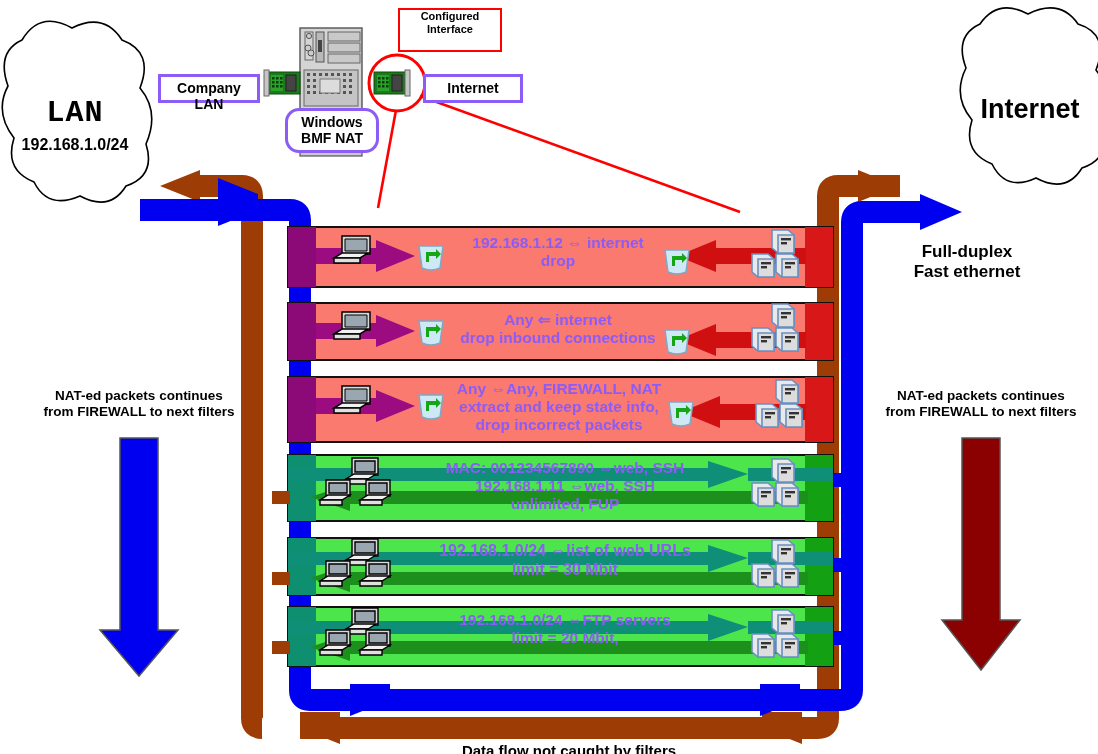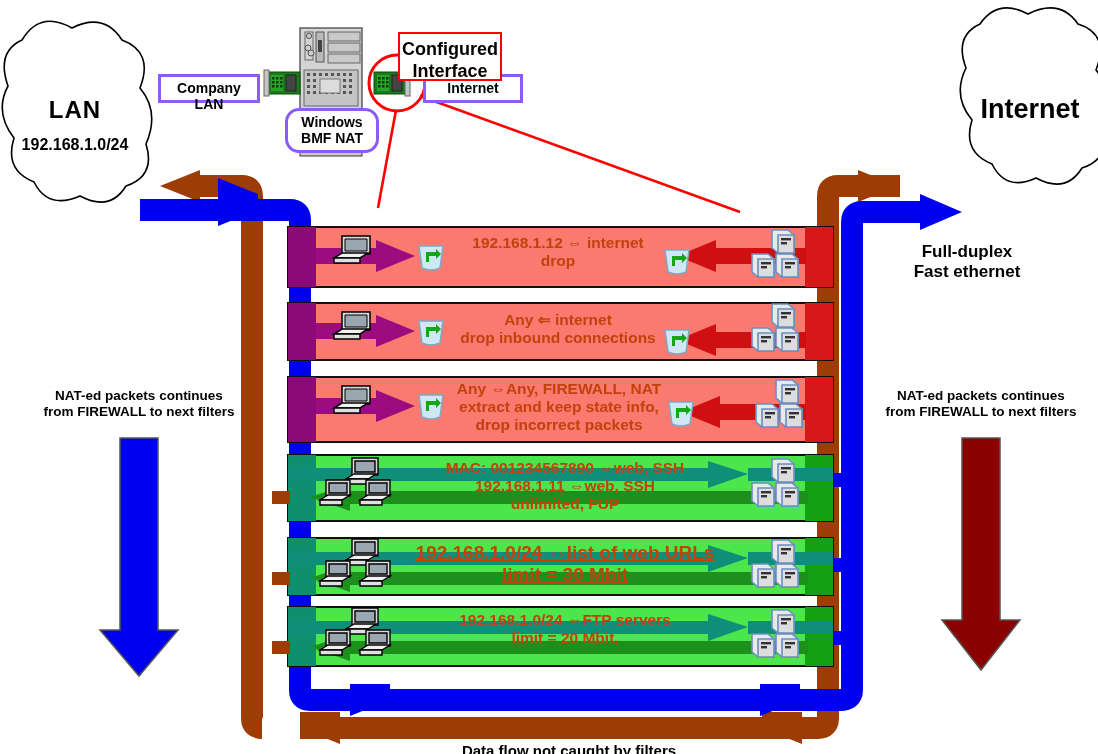--- a/index.html
+++ b/index.html
@@ -11,21 +11,21 @@
   #svg-bars{z-index:2}
   #svg-anno{z-index:6}
   .htmlText{position:absolute;z-index:5;font-weight:bold;text-align:center;line-height:1.18;
             white-space:pre-line;}
   .cloudLabel{z-index:5;}
   .boxLabel{position:absolute;z-index:7;background:#fff;border:3px solid #8b5cf6;
             font-weight:bold;text-align:center;line-height:1.15;}
   .redBoxLabel{position:absolute;z-index:7;background:#fff;border:2px solid #ff0000;
             font-weight:bold;text-align:center;line-height:1.2;}
   .barText{position:absolute;z-index:5;font-weight:bold;text-align:center;
-           line-height:1.17;white-space:pre-line;color:#c2410c;}
+           line-height:1.17;white-space:pre-line;color:#8b5cf6;}
   .iconHolder{position:absolute;z-index:5;}
 </style>
 </head>
 <body>
 
 <div id="stage">
 
   <svg id="svg-pipes" class="layer" viewBox="0 0 1098 754">
     <defs>
       <marker id="mkBrownL" markerWidth="7" markerHeight="7" refX="3.2" refY="3.5" orient="auto">
@@ -386,37 +386,37 @@
   <div class="barText" style="left:440px;top:234px;width:236px;font-size:15.5px;">192.168.1.12 ⇔ internet
 drop</div>
   <div class="barText" style="left:425px;top:380px;width:268px;font-size:15.5px;">Any ⇔Any, FIREWALL, NAT
 extract and keep state info,
 drop incorrect packets</div>
   <div class="barText" style="left:430px;top:311px;width:256px;font-size:15.5px;">Any ⇐ internet
 drop inbound connections</div>
   <div class="barText" style="left:400px;top:459px;width:330px;font-size:15.5px;">MAC: 001234567890 ⇔web, SSH
 192.168.1.11 ⇔web, SSH
 unlimited, FUP</div>
-  <div class="barText" style="left:400px;top:542px;width:330px;font-size:19px;text-decoration:underline;">192.168.1.0/24 ⇔list of web URLs
+  <div class="barText" style="left:400px;top:542px;width:330px;font-size:16px;">192.168.1.0/24 ⇔list of web URLs
 limit = 30 Mbit</div>
   <div class="barText" style="left:400px;top:611px;width:330px;font-size:15.5px;">192.168.1.0/24 ⇔FTP servers
 limit = 20 Mbit,</div>
 
   <svg class="layer" style="z-index:3" viewBox="0 0 1098 754">
 
     <path d="M72,28 Q40,10 22,40 Q-4,52 8,86 Q-6,112 14,138 Q4,170 34,182
              Q48,210 80,196 Q110,212 126,186 Q156,176 146,144 Q160,112 140,88
              Q154,52 122,40 Q104,12 72,28 Z" fill="#fff" stroke="#000" stroke-width="1.6"></path>
 
     <path d="M1028,14 Q998,-2 980,24 Q954,36 966,68 Q952,96 972,120
              Q962,152 992,164 Q1006,192 1036,178 Q1066,194 1082,168
              Q1112,158 1102,126 Q1116,94 1096,70 Q1110,34 1078,24 Q1060,-2 1028,14 Z" fill="#fff" stroke="#000" stroke-width="1.6"></path>
   </svg>
 
-  <div class="htmlText cloudLabel" style="left:10px;top:96px;width:130px;font-size:24px;letter-spacing:1px;">LAN</div>
+  <div class="htmlText cloudLabel" style="left:10px;top:96px;width:130px;font-size:30px;letter-spacing:1px;font-family:Liberation Mono, monospace;">LAN</div>
   <div class="htmlText cloudLabel" style="left:2px;top:136px;width:146px;font-size:16px;">192.168.1.0/24</div>
   <div class="htmlText cloudLabel" style="left:962px;top:94px;width:136px;font-size:27px;">Internet</div>
 
   <svg class="layer" style="z-index:4" viewBox="0 0 1098 754">
     <g>
       <rect x="300" y="28" width="62" height="118" fill="#d4d4d4" stroke="#555" stroke-width="1.4"></rect>
       <rect x="305" y="32" width="8" height="28" fill="#d4d4d4" stroke="#666" stroke-width="1"></rect>
       <circle cx="309" cy="36" r="2.6" fill="#ccc" stroke="#555" stroke-width="1"></circle>
       <circle cx="308" cy="48" r="3" fill="#ccc" stroke="#555" stroke-width="1"></circle>
       <circle cx="311" cy="53" r="3" fill="#ccc" stroke="#555" stroke-width="1"></circle>
@@ -497,21 +497,21 @@
   <svg id="svg-anno" class="layer" viewBox="0 0 1098 754">
     <ellipse cx="397" cy="83" rx="28" ry="28" fill="none" stroke="#ff0000" stroke-width="3"></ellipse>
     <line x1="396" y1="110" x2="378" y2="208" stroke="#ff0000" stroke-width="2.6"></line>
     <line x1="420" y1="96" x2="740" y2="212" stroke="#ff0000" stroke-width="2.6"></line>
   </svg>
 
   <div class="boxLabel" style="left:158px;top:74px;width:96px;height:20px;font-size:14px;padding-top:3px;">Company LAN</div>
   <div class="boxLabel" style="left:423px;top:74px;width:94px;height:20px;font-size:14px;padding-top:3px;">Internet</div>
   <div class="boxLabel" style="left:285px;top:108px;width:88px;height:36px;font-size:14px;padding-top:3px;border-radius:14px;">Windows
 BMF NAT</div>
-  <div class="redBoxLabel" style="left:398px;top:8px;width:100px;height:40px;font-size:18px;padding-top:5px;margin-top:24px;">Configured
+  <div class="redBoxLabel" style="left:398px;top:8px;width:100px;height:40px;font-size:11px;">Configured
 Interface</div>
 
   <div class="htmlText" style="left:896px;top:242px;width:142px;font-size:17px;">Full-duplex
 Fast ethernet</div>
   <div class="htmlText" style="left:30px;top:388px;width:218px;font-size:13.5px;">NAT-ed packets continues
 from FIREWALL to next filters</div>
   <div class="htmlText" style="left:872px;top:388px;width:218px;font-size:13.5px;">NAT-ed packets continues
 from FIREWALL to next filters</div>
   <div class="htmlText" style="left:399px;top:734px;width:340px;font-size:15px;margin-top:8px;">Data flow not caught by filters</div>
 

